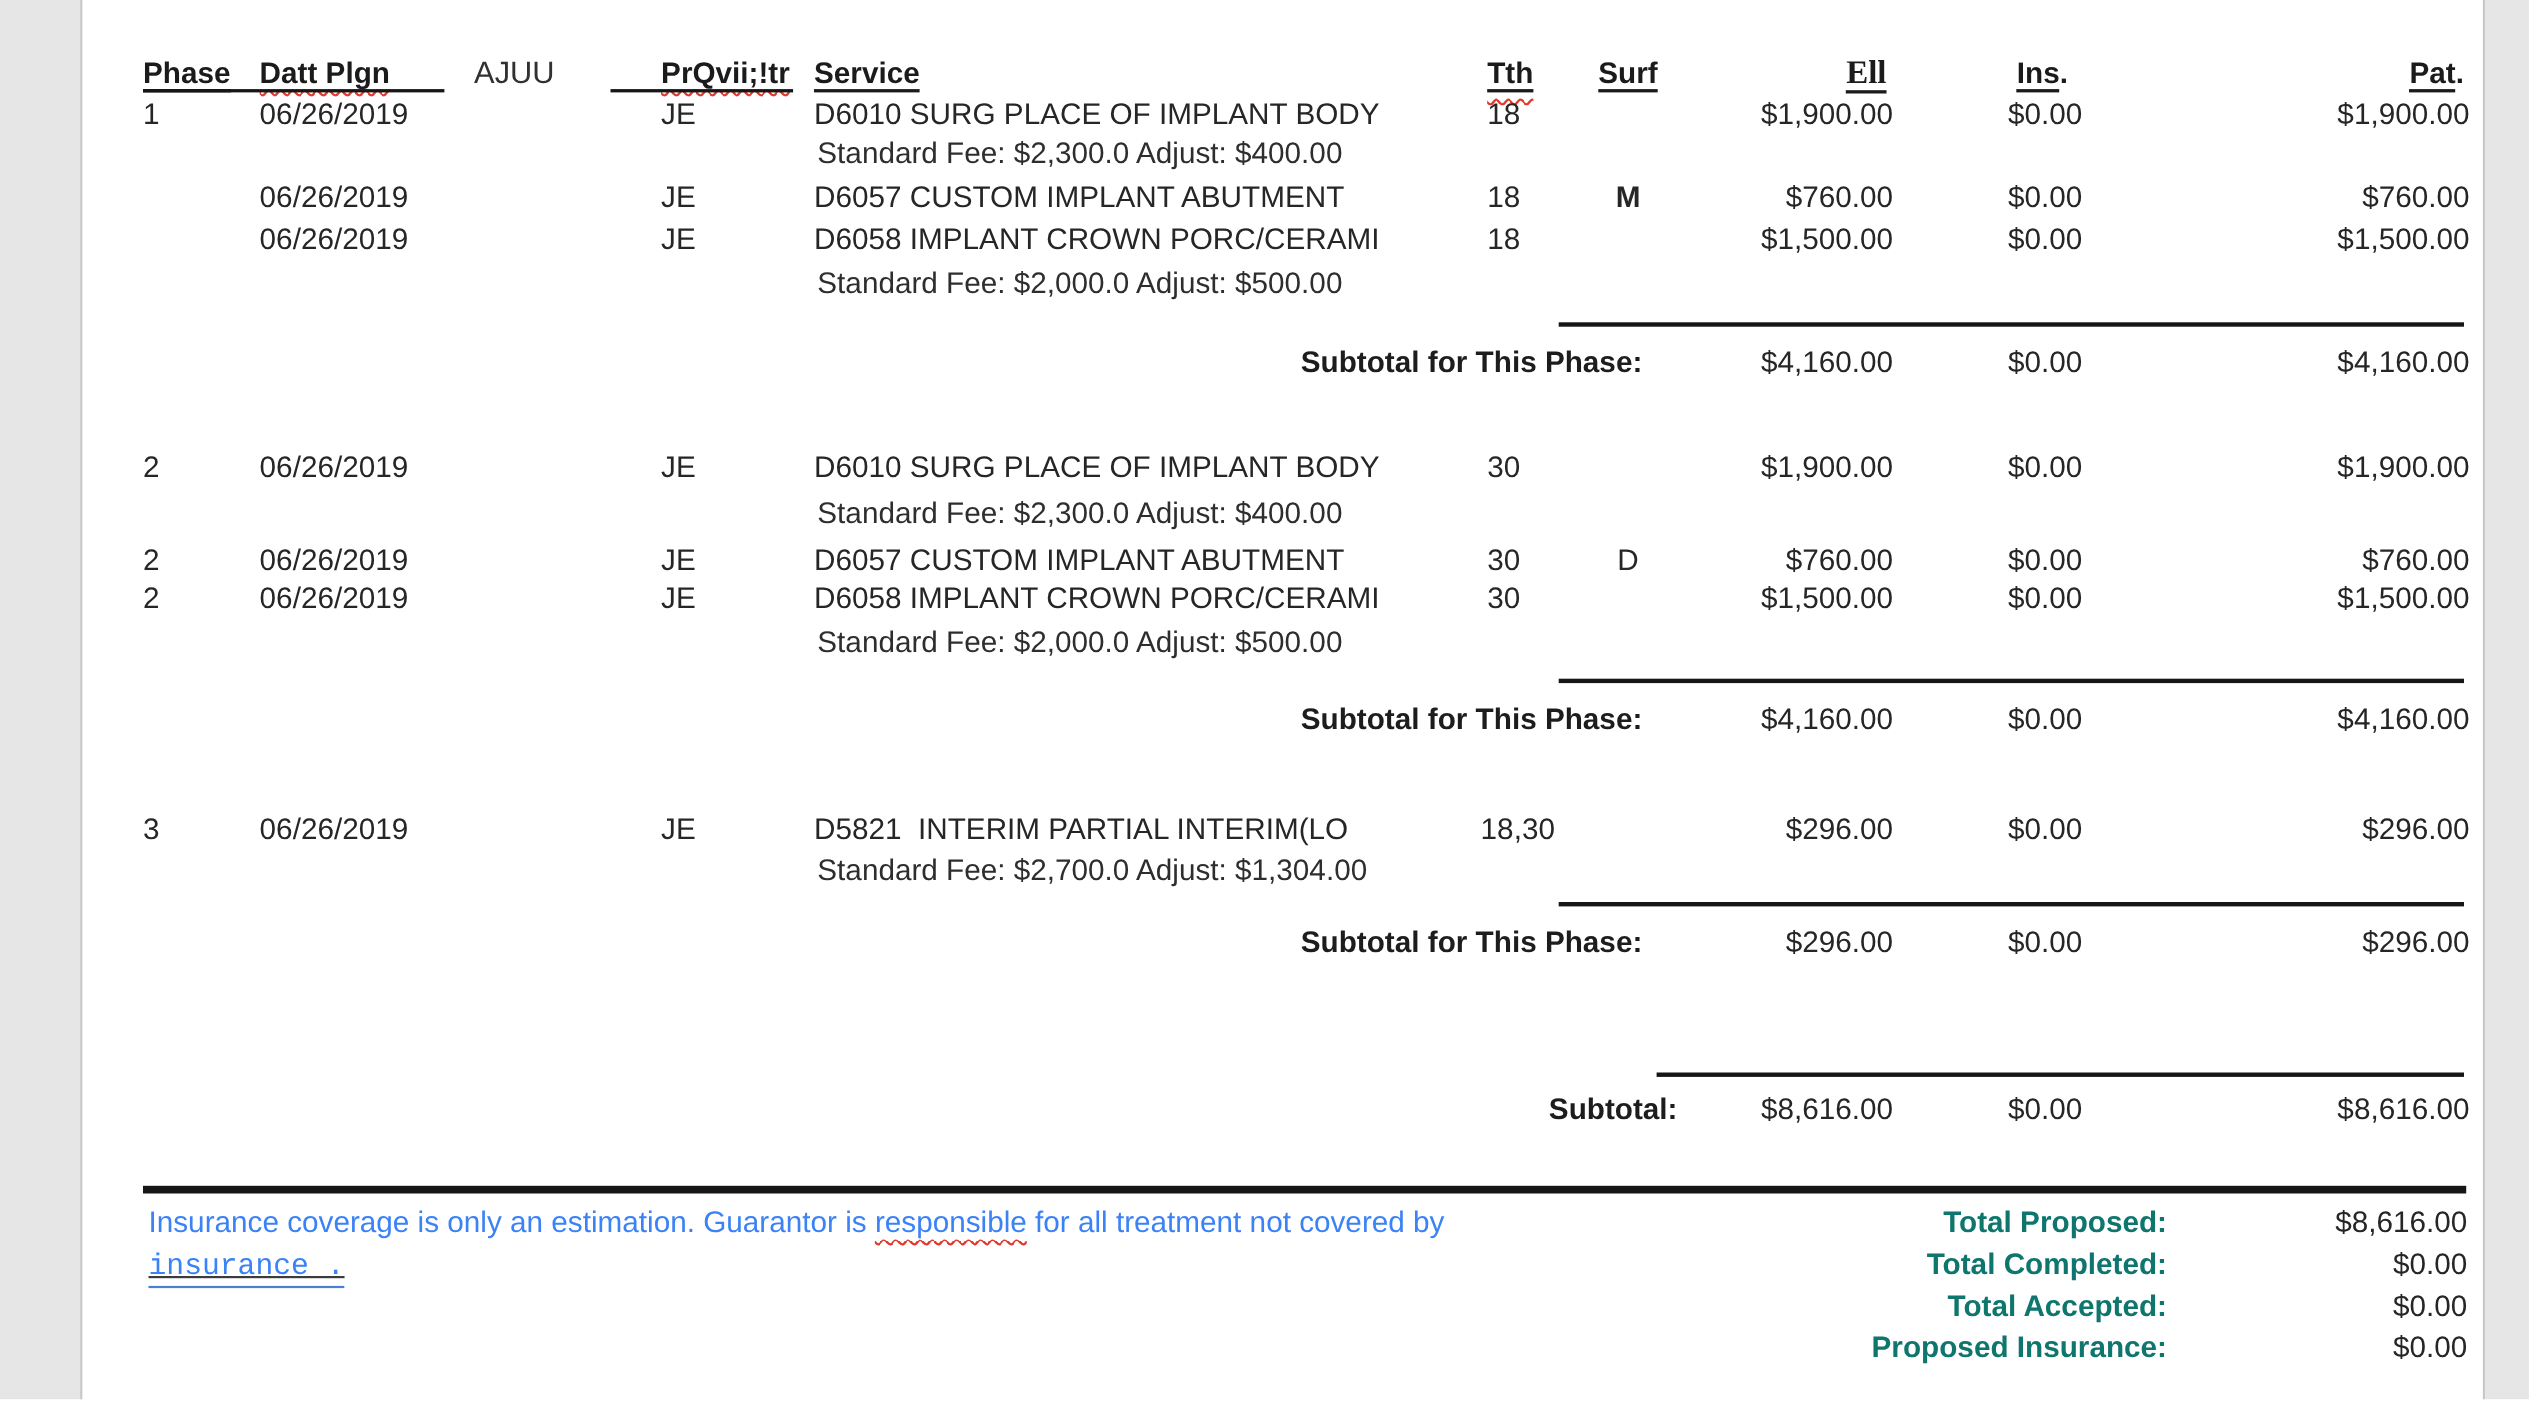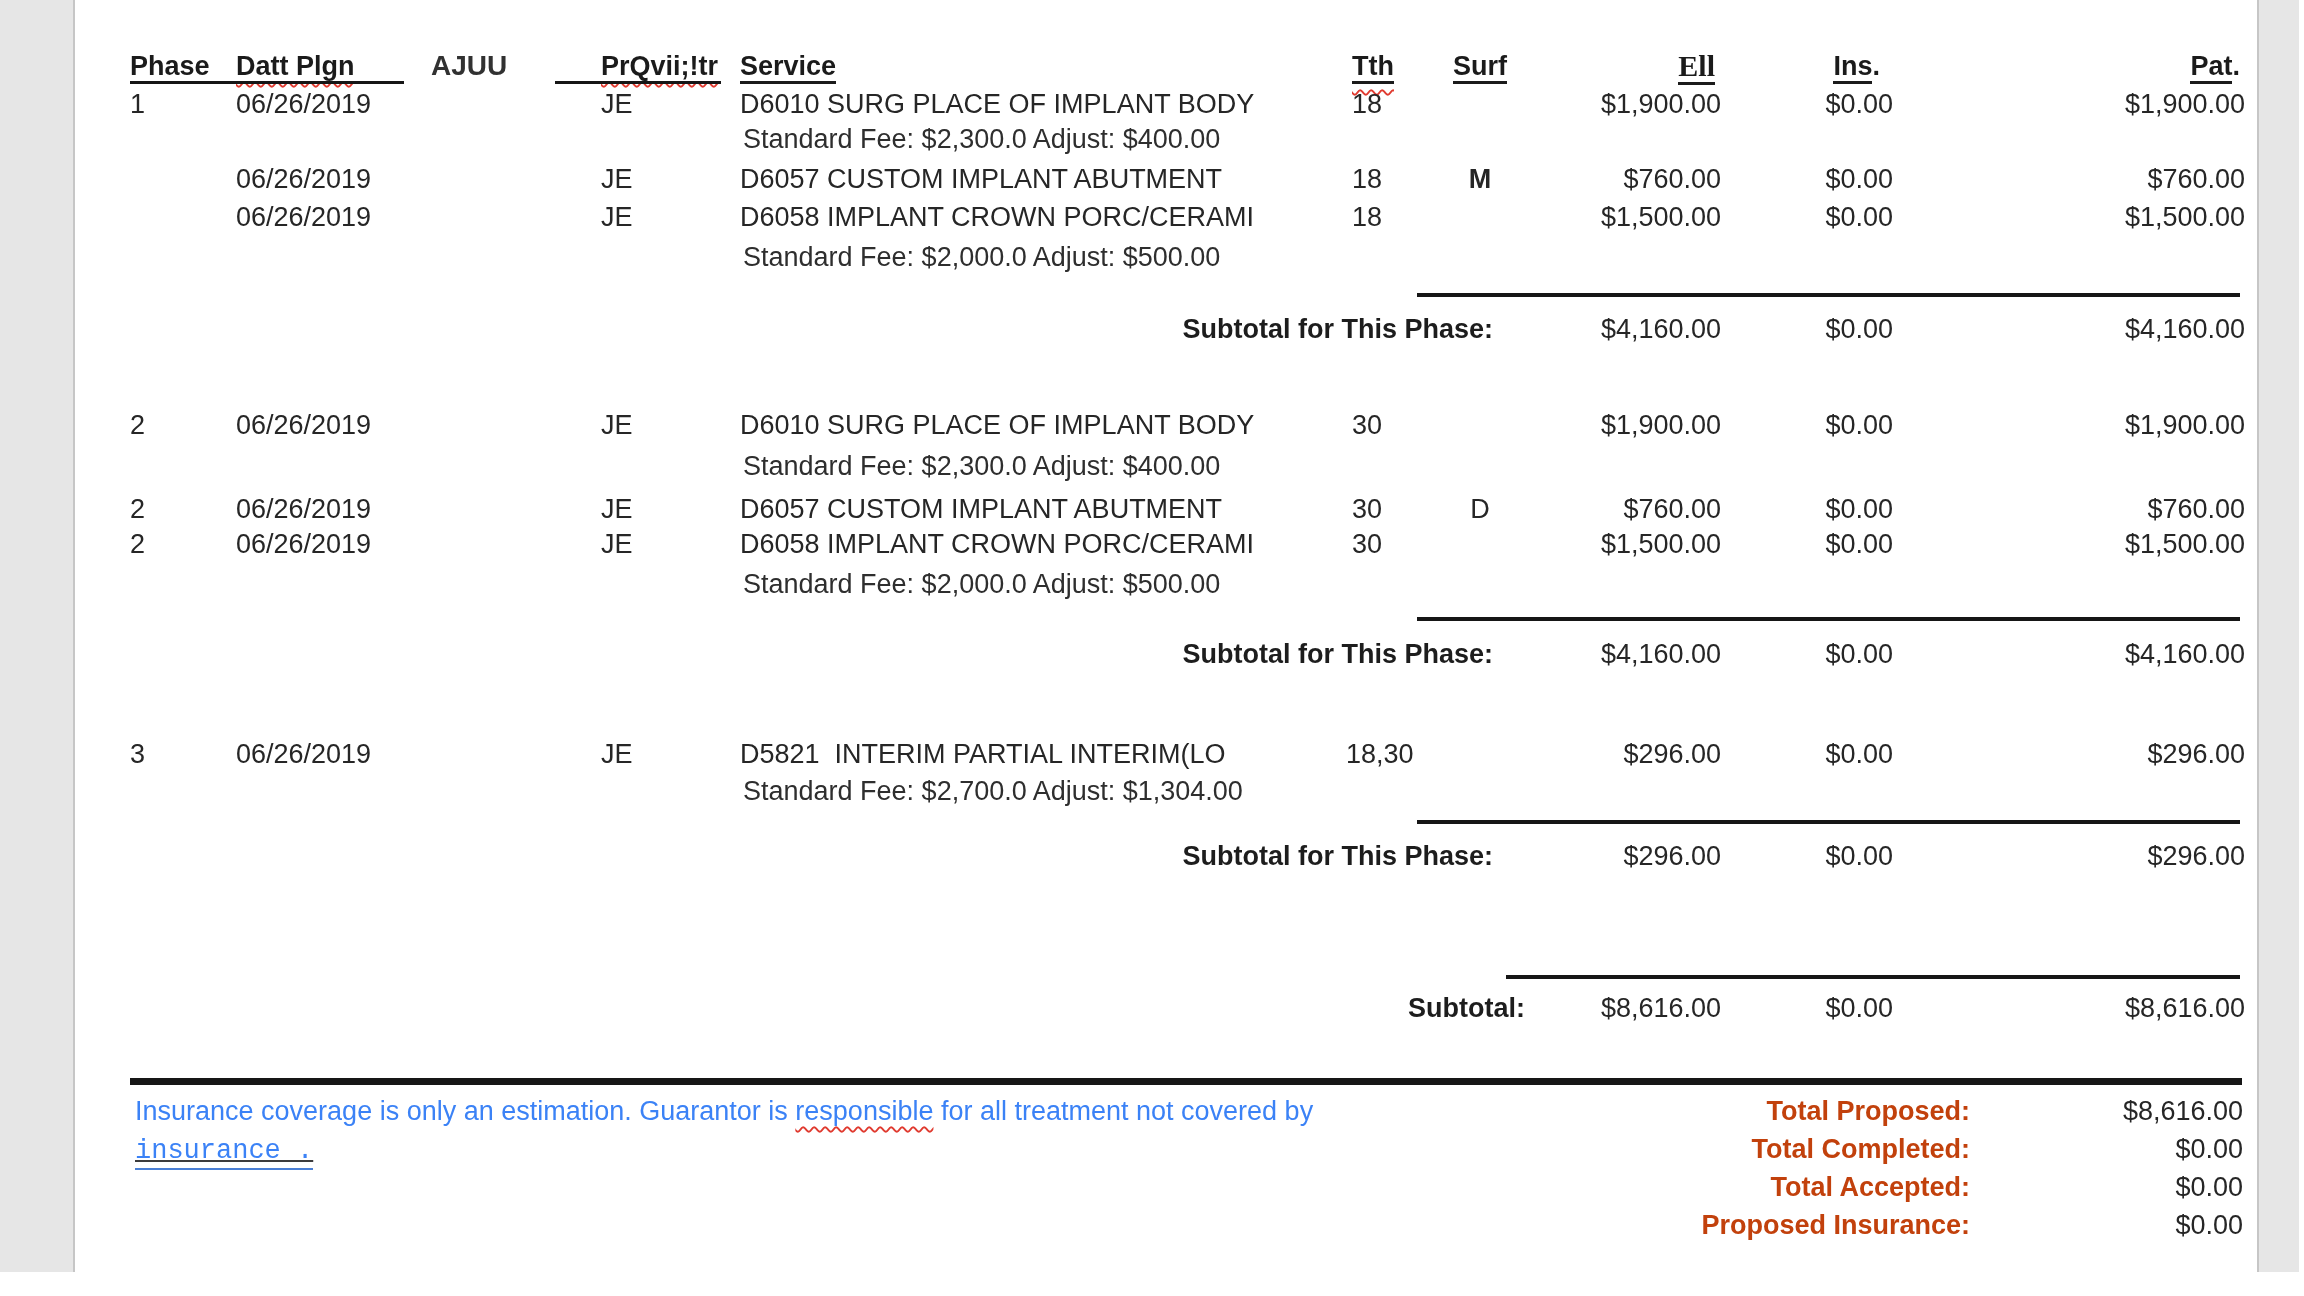--- a/index.html
+++ b/index.html
@@ -37,37 +37,37 @@
   .note-cell{grid-column:5 / span 3;padding-left:3px;color:#2e2e2e;}
   .sub-label{grid-column:1 / span 7;text-align:right;font-weight:700;
              padding-right:32px;color:#1d1d1d;}
   .gsub-label{grid-column:1 / span 7;text-align:right;font-weight:700;color:#1d1d1d;}
 
   .hline{position:absolute;background:#161616;}
 
   .frow{position:absolute;left:0;display:grid;grid-template-columns:1280px 555px 275px;
         padding-left:60px;height:38px;line-height:38px;font-size:27px;white-space:pre;}
   .fnote{color:#3b82f6;}
-  .flabel{text-align:right;font-weight:700;color:#c2410c;}
+  .flabel{text-align:right;font-weight:700;color:#0f766e;}
   .fval{text-align:right;padding-right:2px;}
   .note-link{text-decoration:underline;text-decoration-color:#3c3c3c;
              border-bottom:2px solid #4a7fd4;padding-bottom:2px;font-family:Liberation Mono, monospace;}
 </style>
 </head>
 <body>
 
 <div class="margin-strip margin-left"></div>
 <div class="margin-strip margin-right"></div>
 
 <div class="page">
 
   <div class="row hdr-row" style="top:46px">
     <span class="c"><span class="u">Phase</span></span>
     <span class="c"><span class="sq">Datt Plgn</span></span>
-    <span class="c col-ajuu" style="font-weight:700">AJUU</span>
+    <span class="c col-ajuu" style="font-weight:400">AJUU</span>
     <span class="c col-prov"><span class="sq">PrQvii;!tr</span></span>
     <span class="c"><span class="u">Service</span></span>
     <span class="c col-tth"><span class="sq-low"><span class="u">Tth</span></span></span>
     <span class="c col-surf"><span class="u">Surf</span></span>
     <span class="c r ell-h"><span class="u">Ell</span></span>
     <span class="c r ins-h"><span class="u">Ins</span><span>.</span></span>
     <span class="c r pat-h"><span class="u">Pat</span><span>.</span></span>
   </div>
   <div class="hline" style="left:55px;top:81px;width:274px;height:3px"></div>
   <div class="hline" style="left:480px;top:81px;width:166px;height:3px"></div>

